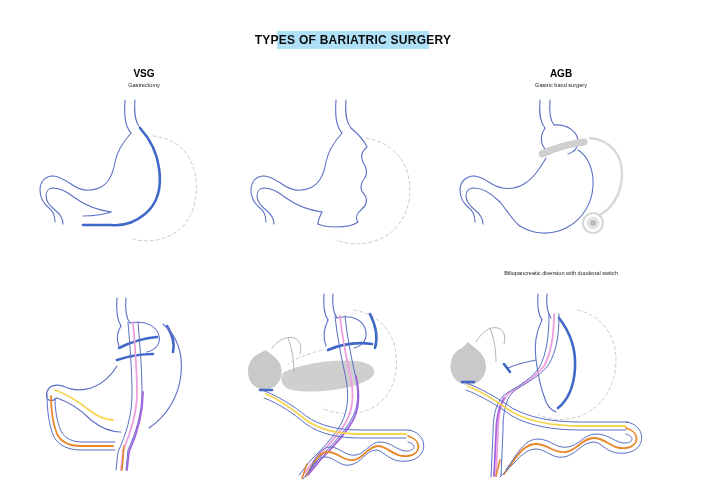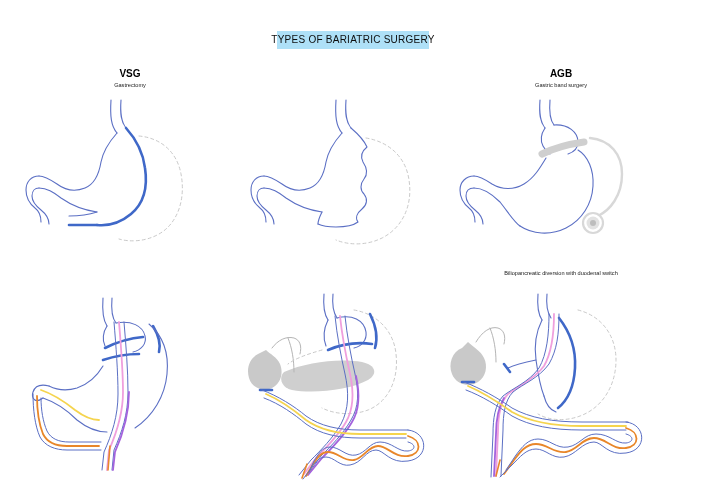--- a/index.html
+++ b/index.html
@@ -29,22 +29,22 @@
     left: 277px;
     top: 31px;
     width: 152px;
     height: 18px;
     background: #aee0f7;
     display: flex;
     align-items: center;
     justify-content: center;
   }
   .title-banner .title-text {
-    font-size: 10px;
-    font-weight: normal;
+    font-size: 12px;
+    font-weight: bold;
     letter-spacing: 0.25px;
     color: #0d0d0d;
     white-space: nowrap;
     line-height: 1;
   }
 
   
   .panel {
     position: absolute;
     width: 238px;
@@ -81,21 +81,21 @@
   .panel-art svg {
     display: block;
     width: 238px;
     height: 190px;
     overflow: visible;
   }
 
   
   .row-top { top: 68px; }
   .row-bottom { top: 268px; }
-  .col-1 { left: 11px; }
+  .col-1 { left: 25px; }
   .col-2 { left: 236px; }
   .col-3 { left: 442px; }
 </style>
 </head>
 <body>
 
 <div id="infographic">
 
   <div class="title-banner">
     <span class="title-text">TYPES OF BARIATRIC SURGERY</span>

